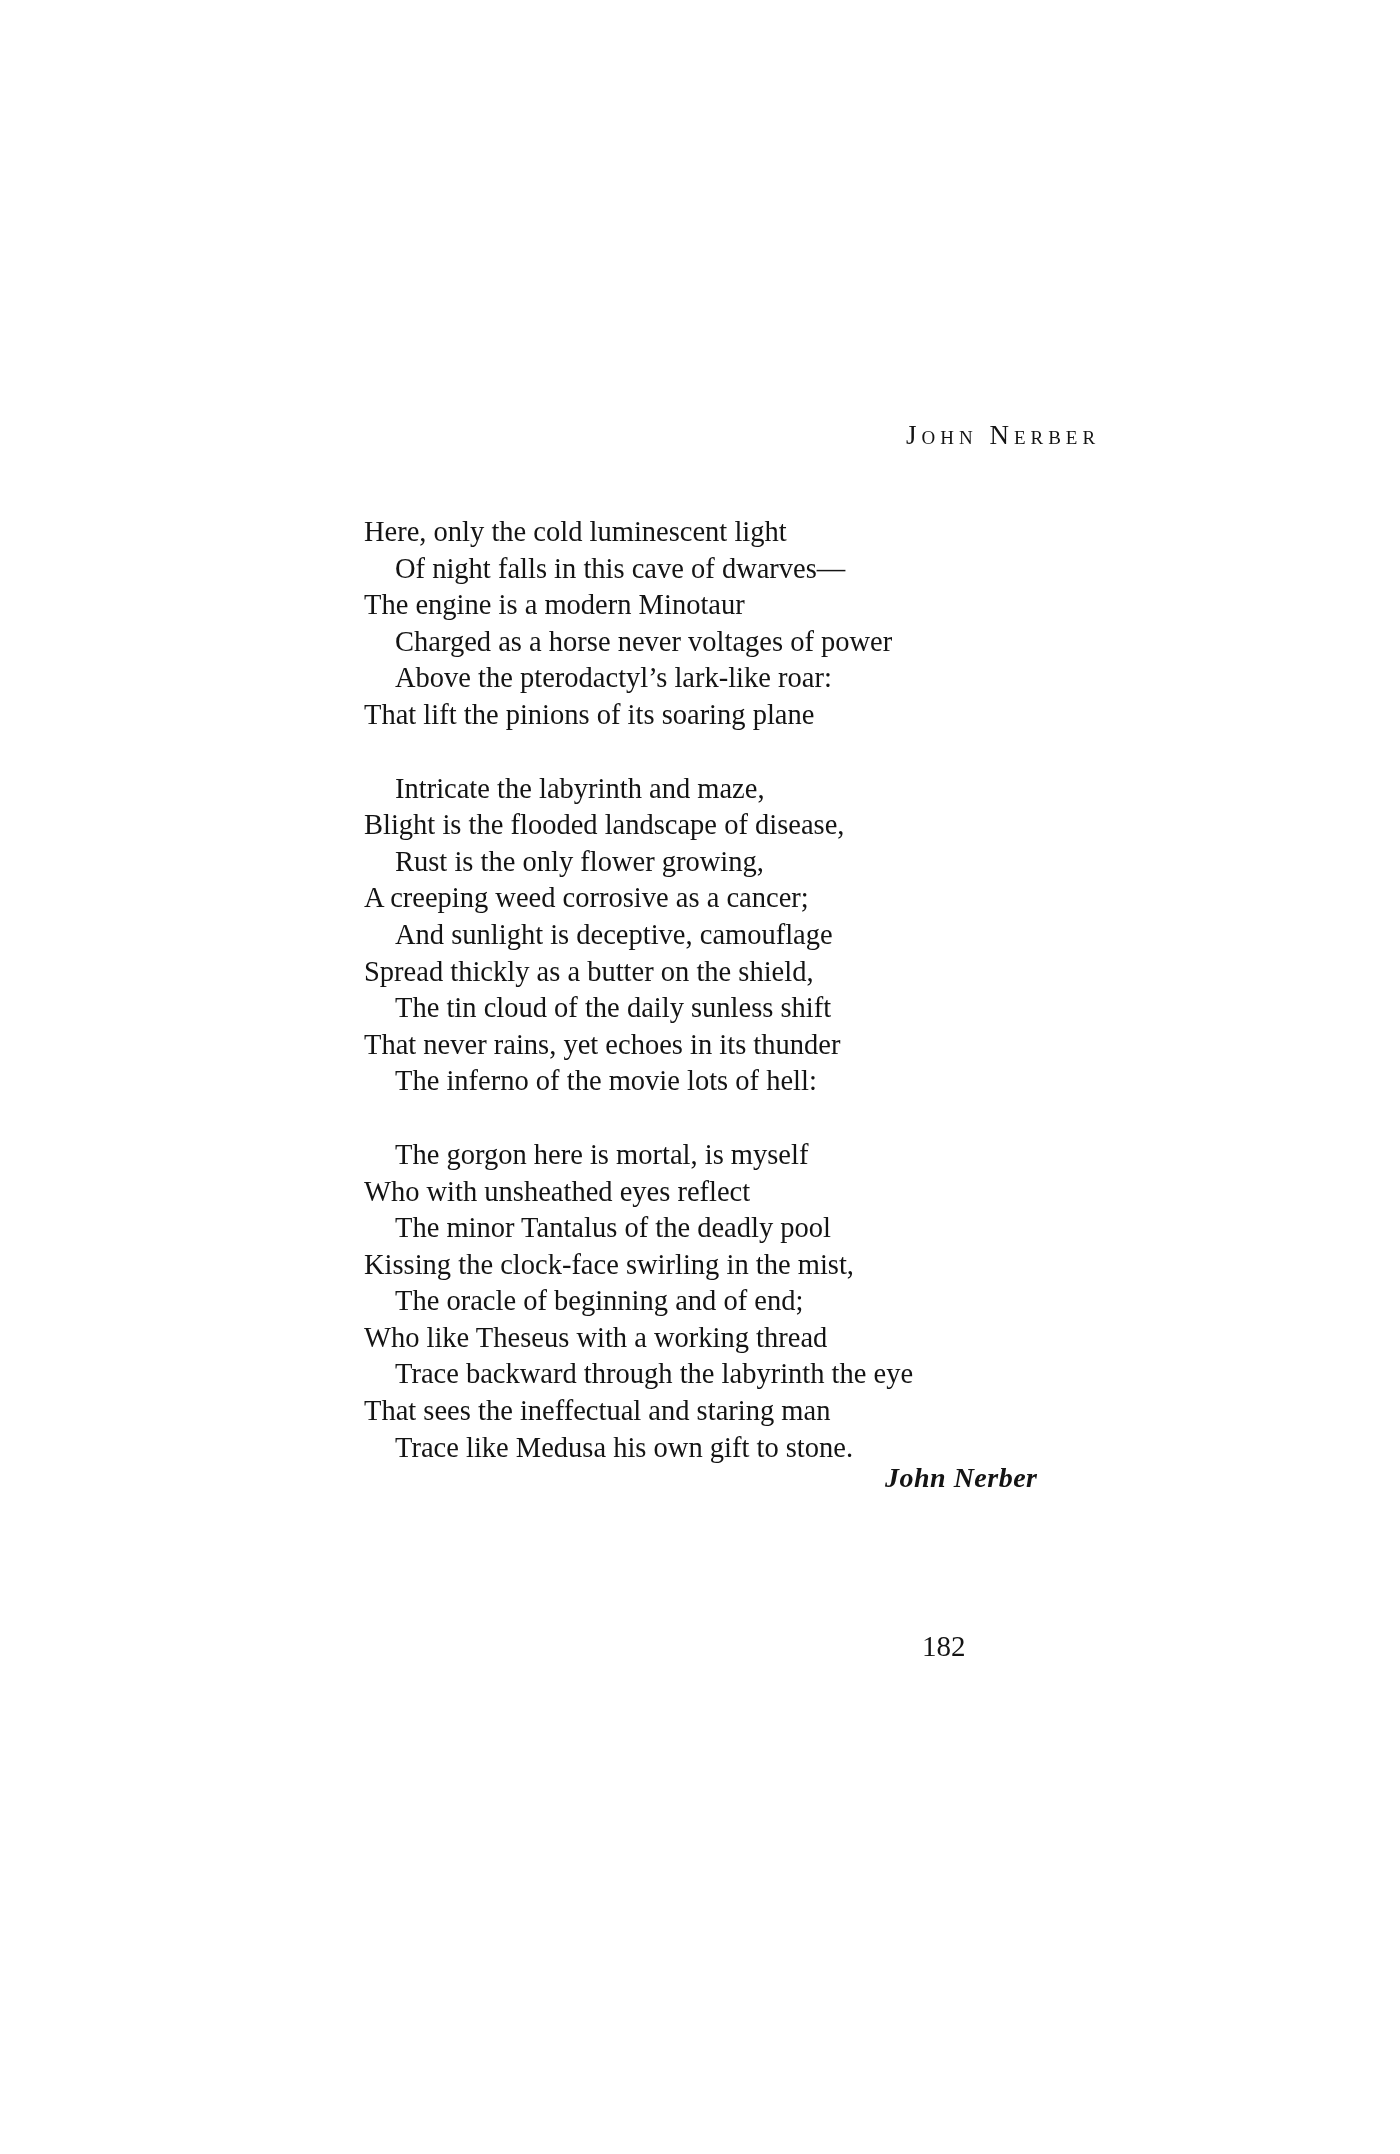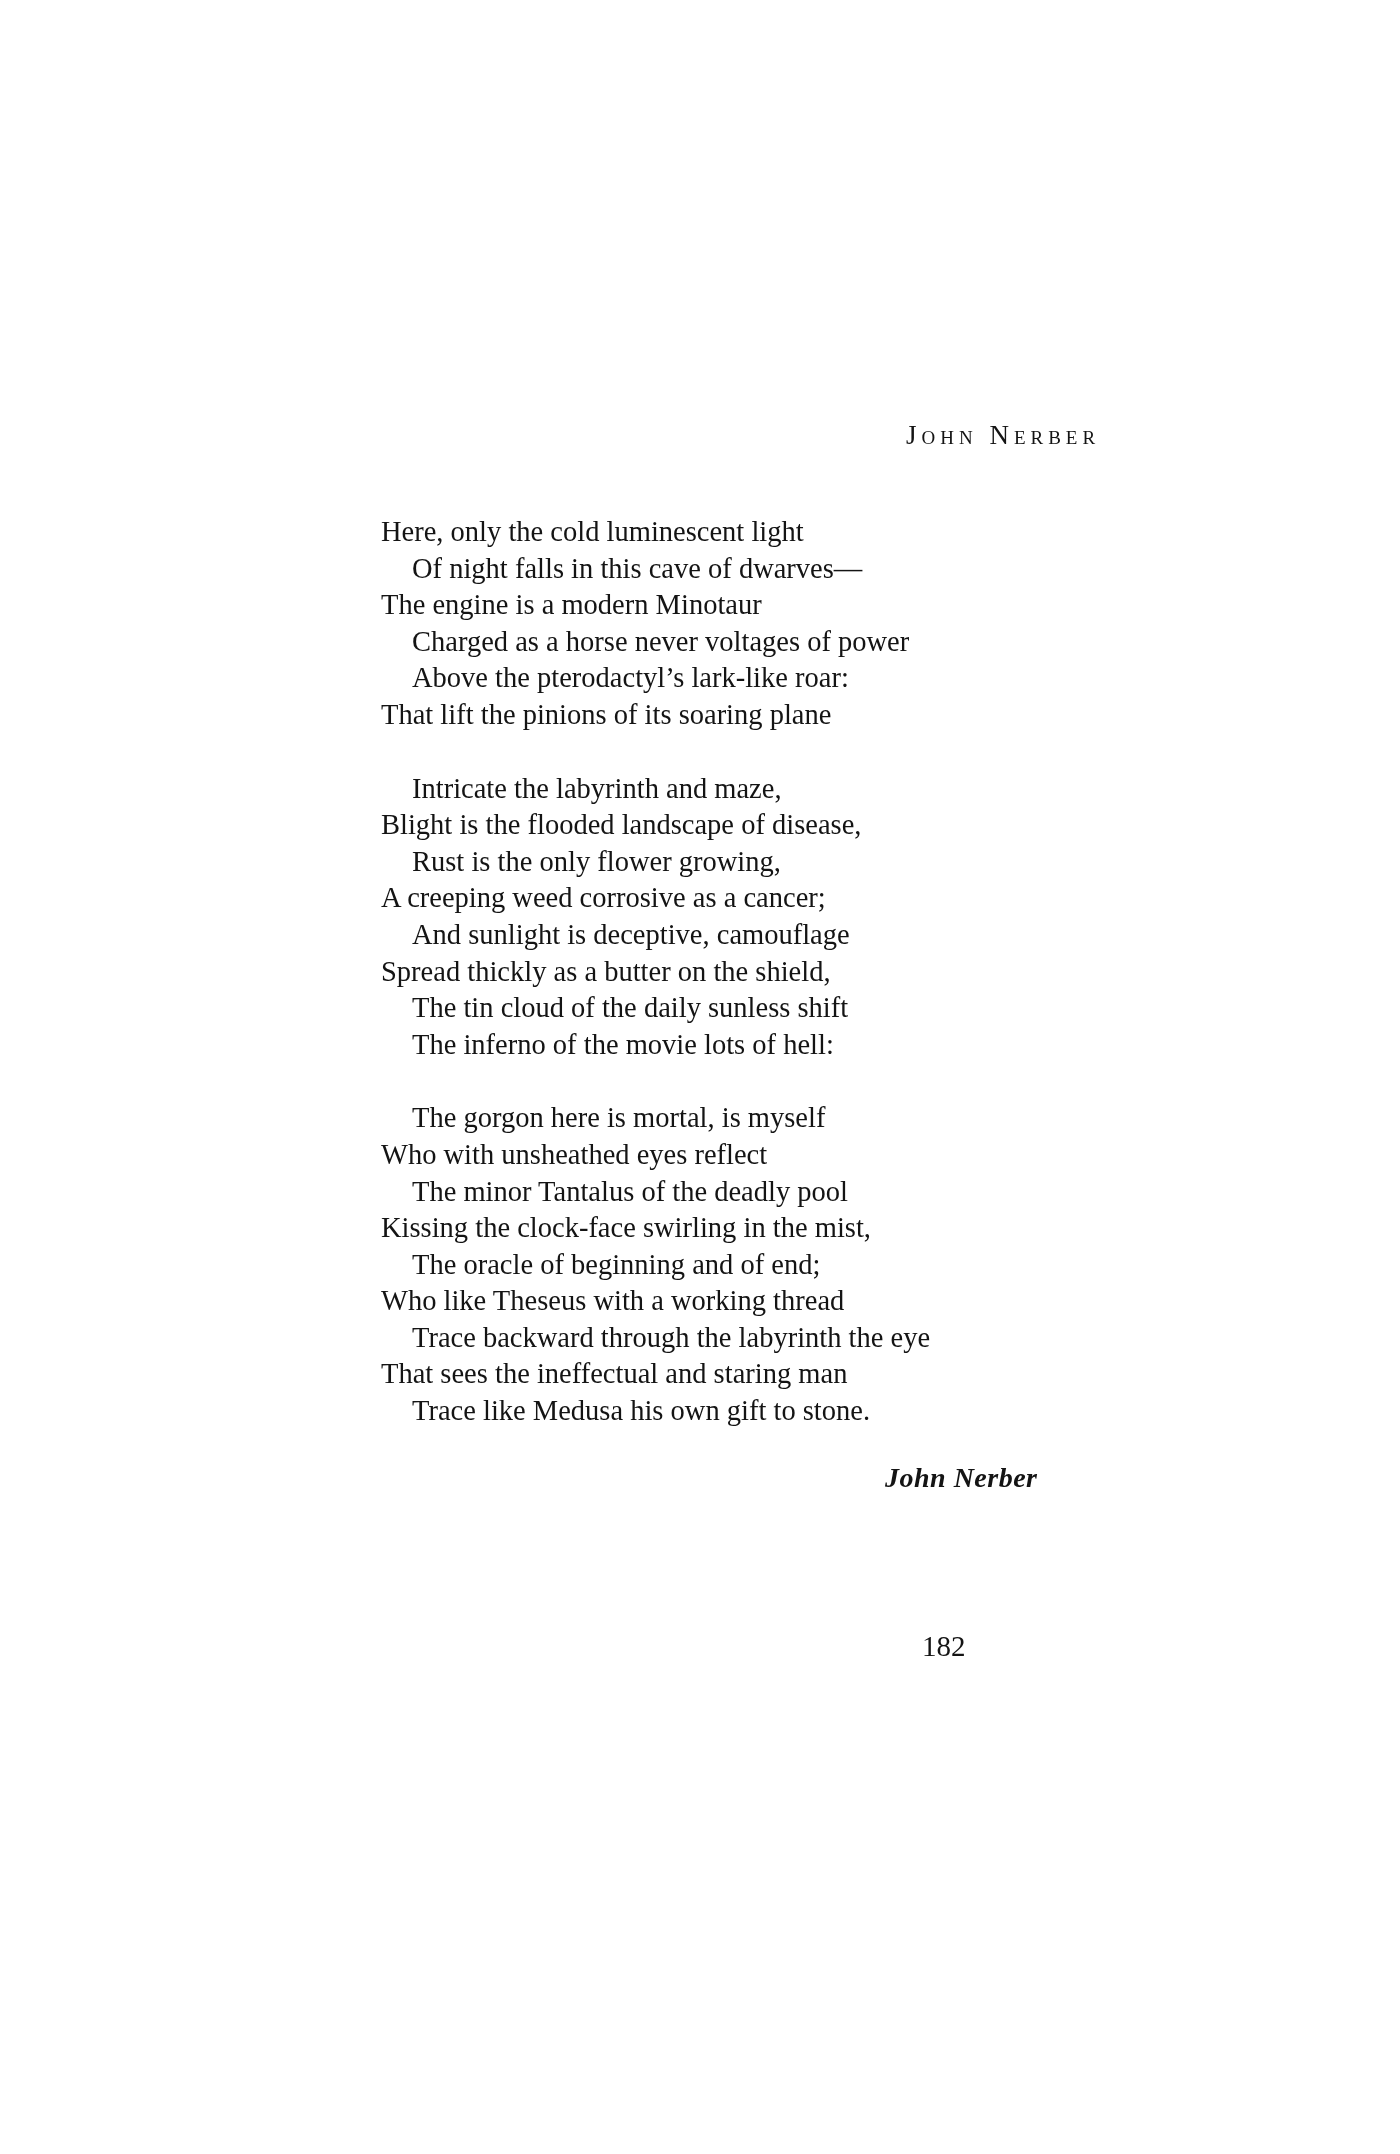--- a/index.html
+++ b/index.html
@@ -1,21 +1,21 @@
 <!DOCTYPE html>
 <html><head>
 <meta charset="utf-8">
 <style>
   html, body { margin: 0; padding: 0; background: #ffffff; }
   body { width: 1400px; height: 2154px; position: relative; overflow: hidden;
          font-family: "Liberation Serif", "DejaVu Serif", serif; color: #141414; }
   .running-head { position: absolute; left: 906px; top: 420px; font-size: 27px;
                   letter-spacing: 5px; font-variant: small-caps; }
   .poem { position: absolute; left: 364px; top: 514px; width: 760px; }
-  .stanza { margin: 0 0 37px 17px; }
+  .stanza { margin: 0 0 37px 0; }
   .line { font-size: 28.5px; line-height: 36.6px; white-space: nowrap; }
   .line.indent { padding-left: 31px; }
   .signature { position: absolute; left: 885px; top: 1462px; font-size: 28px;
                font-style: italic; font-weight: bold; letter-spacing: 0.5px; }
   .page-number { position: absolute; left: 922px; top: 1630px; font-size: 29px; }
 </style>
 </head>
 <body>
 
 <div class="running-head">John Nerber</div>
@@ -30,20 +30,21 @@
     <div class="line">That lift the pinions of its soaring plane</div>
   </div>
   <div class="stanza">
     <div class="line indent">Intricate the labyrinth and maze,</div>
     <div class="line">Blight is the flooded landscape of disease,</div>
     <div class="line indent">Rust is the only flower growing,</div>
     <div class="line">A creeping weed corrosive as a cancer;</div>
     <div class="line indent">And sunlight is deceptive, camouflage</div>
     <div class="line">Spread thickly as a butter on the shield,</div>
     <div class="line indent">The tin cloud of the daily sunless shift</div>
+    <div class="line">That never rains, yet echoes in its thunder</div>
     <div class="line indent">The inferno of the movie lots of hell:</div>
   </div>
   <div class="stanza">
     <div class="line indent">The gorgon here is mortal, is myself</div>
     <div class="line">Who with unsheathed eyes reflect</div>
     <div class="line indent">The minor Tantalus of the deadly pool</div>
     <div class="line">Kissing the clock-face swirling in the mist,</div>
     <div class="line indent">The oracle of beginning and of end;</div>
     <div class="line">Who like Theseus with a working thread</div>
     <div class="line indent">Trace backward through the labyrinth the eye</div>

